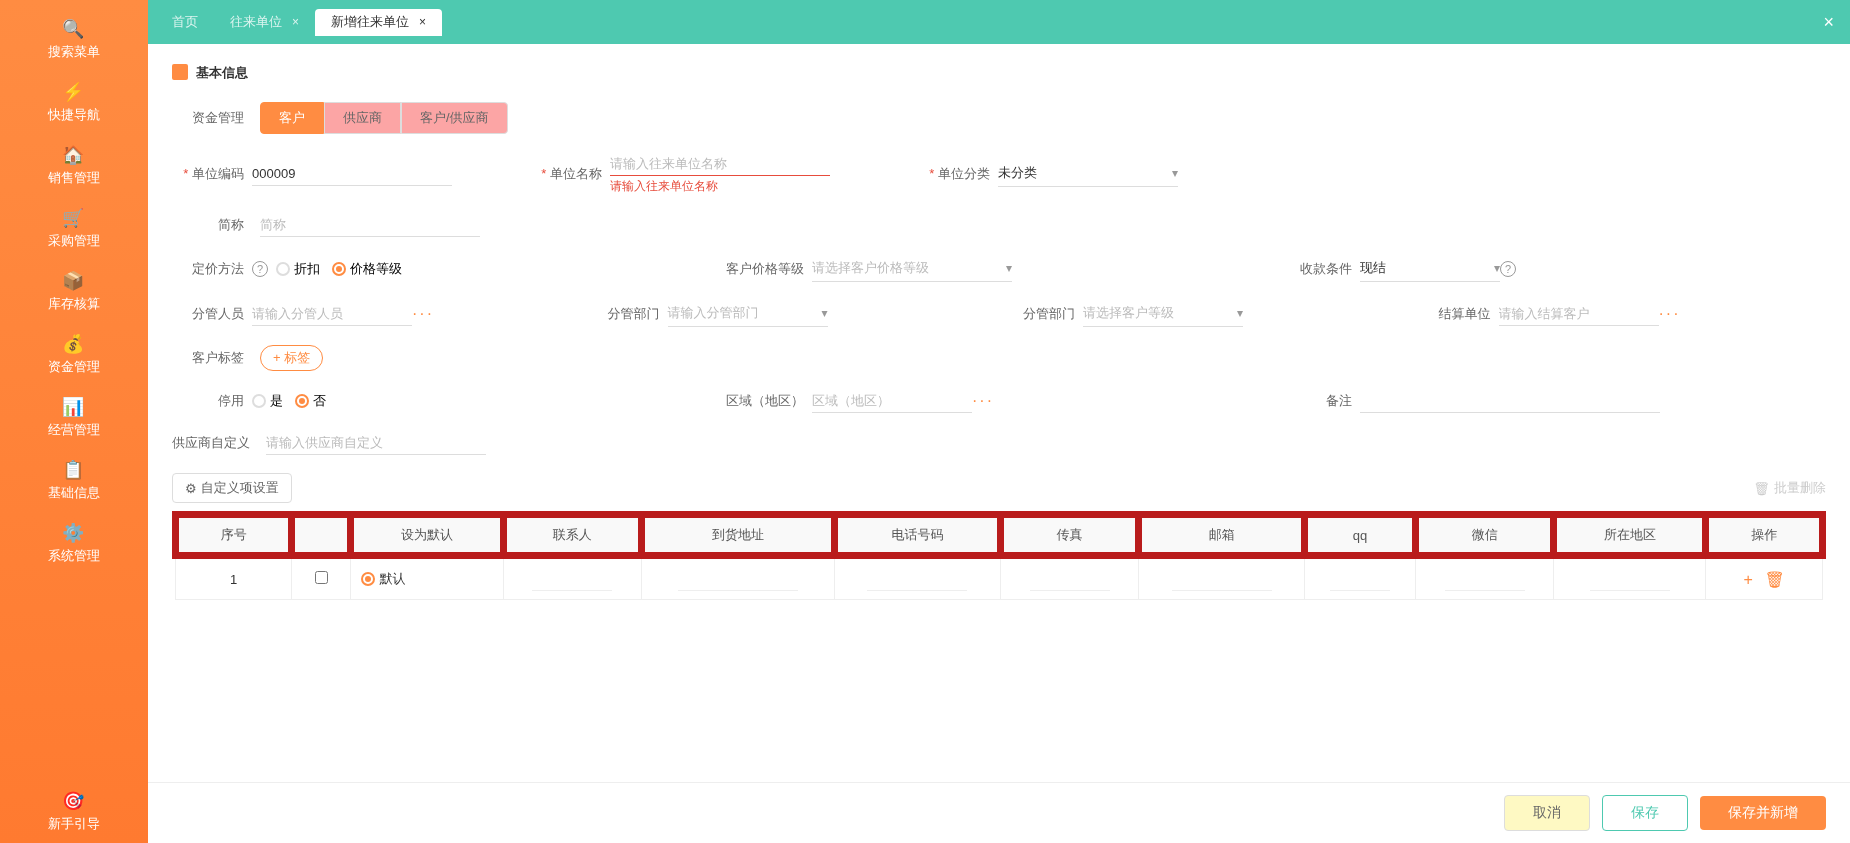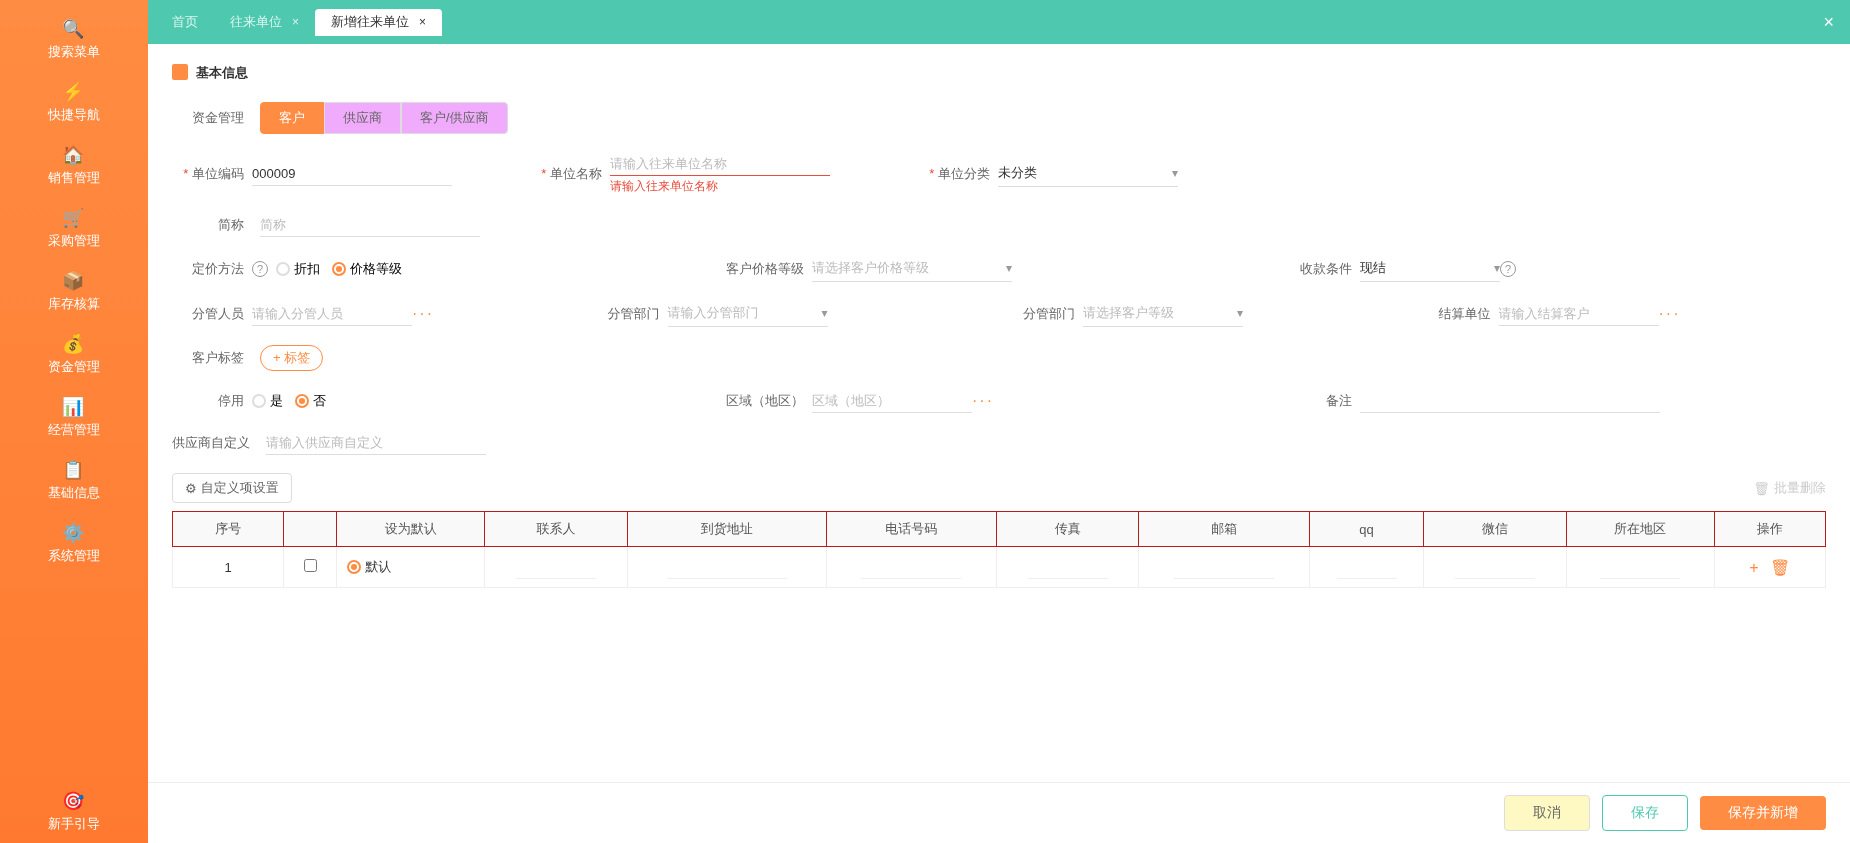--- a/index.html
+++ b/index.html
@@ -140,21 +140,21 @@
     }
     input[type="text"]::placeholder { color: #bbb; }
     .input-error { border-bottom-color: #e74c3c !important; }
     .error-msg { color: #e74c3c; font-size: 12px; display: block; margin-top: 2px; }
 
     
     .unit-type-group { display: flex; gap: 0; }
     .unit-type-btn {
       padding: 6px 18px;
       border: 1px solid #ddd;
-      background: #f0abfc;
+      background: #fca5a5;
       cursor: pointer;
       font-size: 13px;
       color: #666;
     }
     .unit-type-btn.active {
       background: #ff8c42;
       color: #fff;
       border-color: #ff8c42;
     }
     .unit-type-btn:first-child { border-radius: 4px 0 0 4px; }
@@ -246,21 +246,21 @@
       cursor: pointer;
       font-size: 13px;
     }
     table {
       width: 100%;
       border-collapse: collapse;
       font-size: 13px;
     }
     th {
       background: #f9f9f9;
-      border: 1px solid #b91c1c;
+      border: 7px solid #b91c1c;
       padding: 8px 26px;
       text-align: center;
       color: #555;
       font-weight: normal;
     }
     td {
       border: 1px solid #eee;
       padding: 8px 10px;
       text-align: center;
       color: #333;

